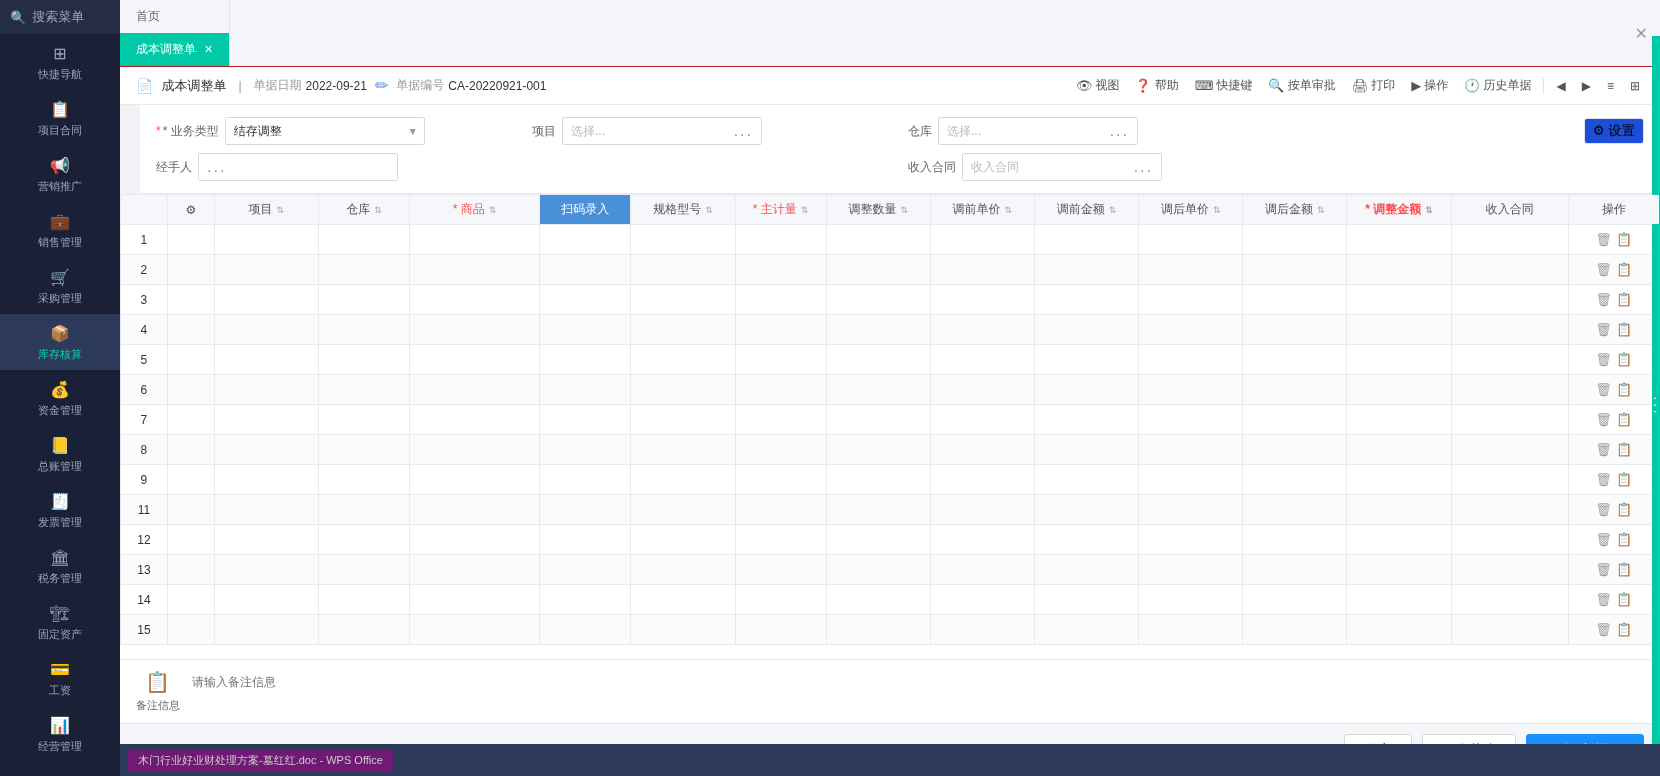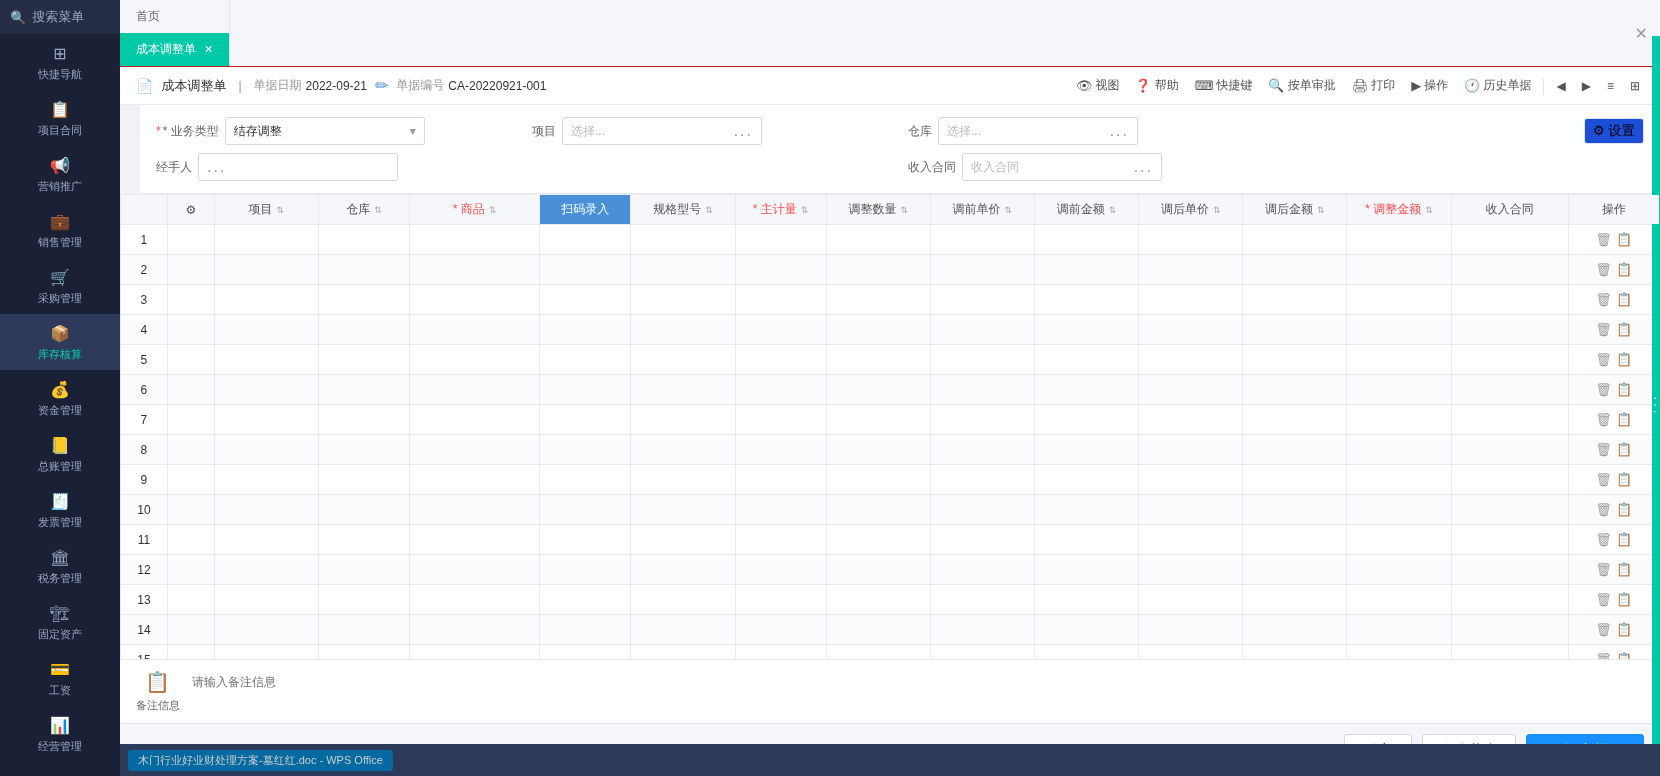--- a/index.html
+++ b/index.html
@@ -90,21 +90,21 @@
     
     .footer { background: #f5f6fa; border-top: 1px solid #e0e3ea; padding: 10px 16px; display: flex; justify-content: flex-end; gap: 10px; align-items: center; }
     .btn { padding: 6px 20px; border-radius: 3px; font-size: 13px; cursor: pointer; border: 1px solid #d9d9d9; }
     .btn-default { background: #fff; color: #333; }
     .btn-draft { background: #fff; color: #333; border: 1px solid #d9d9d9; }
     .btn-save-new { background: #1890ff; color: #fff; border: 1px solid #1890ff; display: flex; align-items: center; gap: 4px; }
     .btn-save-new .arrow { font-size: 11px; }
 
     
     .taskbar { position: fixed; bottom: 0; left: 120px; right: 0; height: 32px; background: #2d3a5a; display: flex; align-items: center; padding: 0 8px; }
-    .taskbar-item { background: #0369a1; color: #ccc; font-size: 11px; padding: 3px 10px; border-radius: 3px; cursor: pointer; }
+    .taskbar-item { background: #701a75; color: #ccc; font-size: 11px; padding: 3px 10px; border-radius: 3px; cursor: pointer; }
 
     
     .sort-icon { font-size: 9px; color: #aaa; margin-left: 2px; }
 
     
     ::-webkit-scrollbar { width: 6px; height: 6px; }
     ::-webkit-scrollbar-track { background: #f1f1f1; }
     ::-webkit-scrollbar-thumb { background: #ccc; border-radius: 3px; }
 
     .col-sort { display: flex; align-items: center; justify-content: center; gap: 2px; }
@@ -324,21 +324,21 @@
             </th>
             <th class="th-before-amt">
               <div class="col-sort">调前金额<span class="sort-icon">⇅</span></div>
             </th>
             <th class="th-after-price">
               <div class="col-sort">调后单价<span class="sort-icon">⇅</span></div>
             </th>
             <th class="th-after-amt">
               <div class="col-sort">调后金额<span class="sort-icon">⇅</span></div>
             </th>
-            <th class="th-adj-amt" style="color: rgb(255, 77, 79);">
+            <th class="th-adj-amt" style="color: rgb(255, 77, 79); font-weight: bold;">
               <div class="col-sort">* 调整金额<span class="sort-icon">⇅</span></div>
             </th>
             <th class="th-income-contract">收入合同</th>
             <th class="th-action">操作</th>
           </tr>
       </thead>
       <tbody id="table-body">
 
       <tr>
             <td class="row-num">1</td>
@@ -519,43 +519,20 @@
             <td></td>
             <td>
               <div class="action-cell">
                 <span class="action-icon">🗑</span>
                 <span class="action-icon">📋</span>
               </div>
             </td>
           </tr>
           <tr>
             <td class="row-num">9</td>
-            <td></td>
-            <td></td>
-            <td></td>
-            <td></td>
-            <td></td>
-            <td></td>
-            <td></td>
-            <td></td>
-            <td></td>
-            <td></td>
-            <td></td>
-            <td></td>
-            <td></td>
-            <td></td>
-            <td>
-              <div class="action-cell">
-                <span class="action-icon">🗑</span>
-                <span class="action-icon">📋</span>
-              </div>
-            </td>
-          </tr>
-          <tr>
-            <td class="row-num">10</td>
             <td></td>
             <td></td>
             <td></td>
             <td></td>
             <td></td>
             <td></td>
             <td></td>
             <td></td>
             <td></td>
             <td></td>

